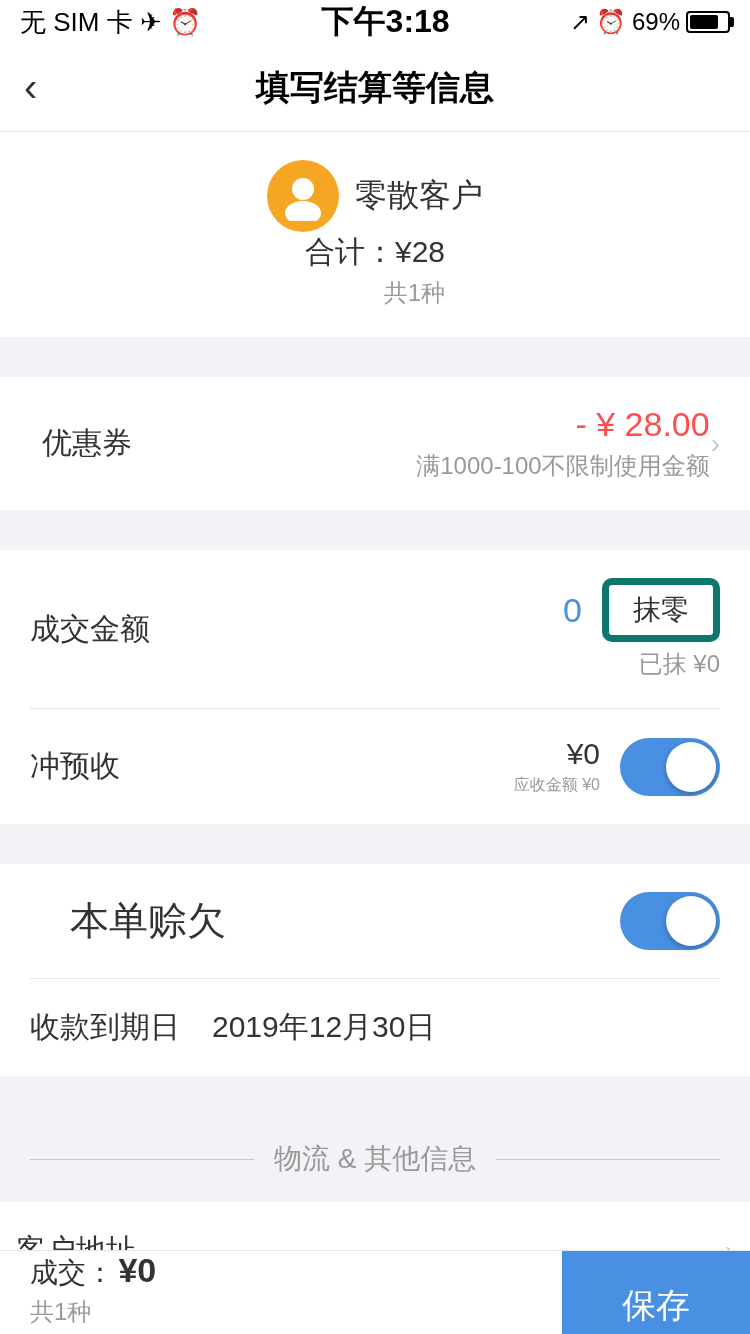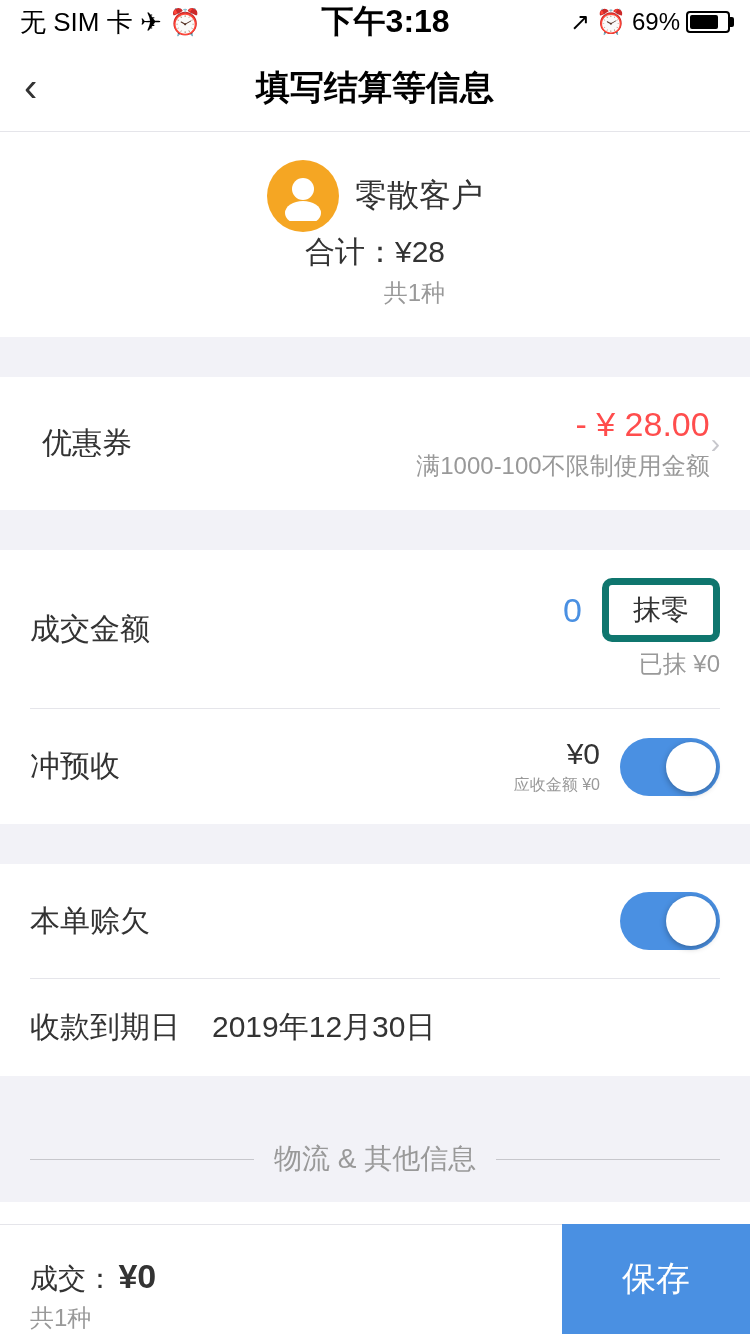--- a/index.html
+++ b/index.html
@@ -255,21 +255,21 @@
     }
 
     
     .debt-row {
       background: #fff;
       padding: 28px 30px;
       display: flex;
       align-items: center;
       justify-content: space-between;
     }
-    .debt-label { font-size: 30px; color: #333; }
+    .debt-label { font-size: 39px; color: #333; margin-left: 40px; }
 
     
     .due-row {
       background: #fff;
       padding: 28px 30px;
       display: flex;
       align-items: center;
       gap: 32px;
     }
     .due-label { font-size: 30px; color: #333; }
@@ -310,24 +310,24 @@
       margin-left: 20px;
       flex: 1;
     }
 
     
     .bottom-bar {
       position: fixed;
       bottom: 0;
       left: 0;
       width: 750px;
-      height: 110px;
-      background: #fff;
-      display: flex;
-      align-items: flex-end;
+      height: 84px;
+      background: #fff;
+      display: flex;
+      align-items: flex-start;
       border-top: 1px solid #e5e5ea;
     }
     .bottom-info {
       flex: 1;
       padding: 0 30px;
     }
     .bottom-total-label { font-size: 28px; color: #333; }
     .bottom-total-value { font-size: 34px; color: #333; font-weight: 600; }
     .bottom-count { font-size: 24px; color: #999; margin-top: 4px; }
     .btn-hangsingle {

